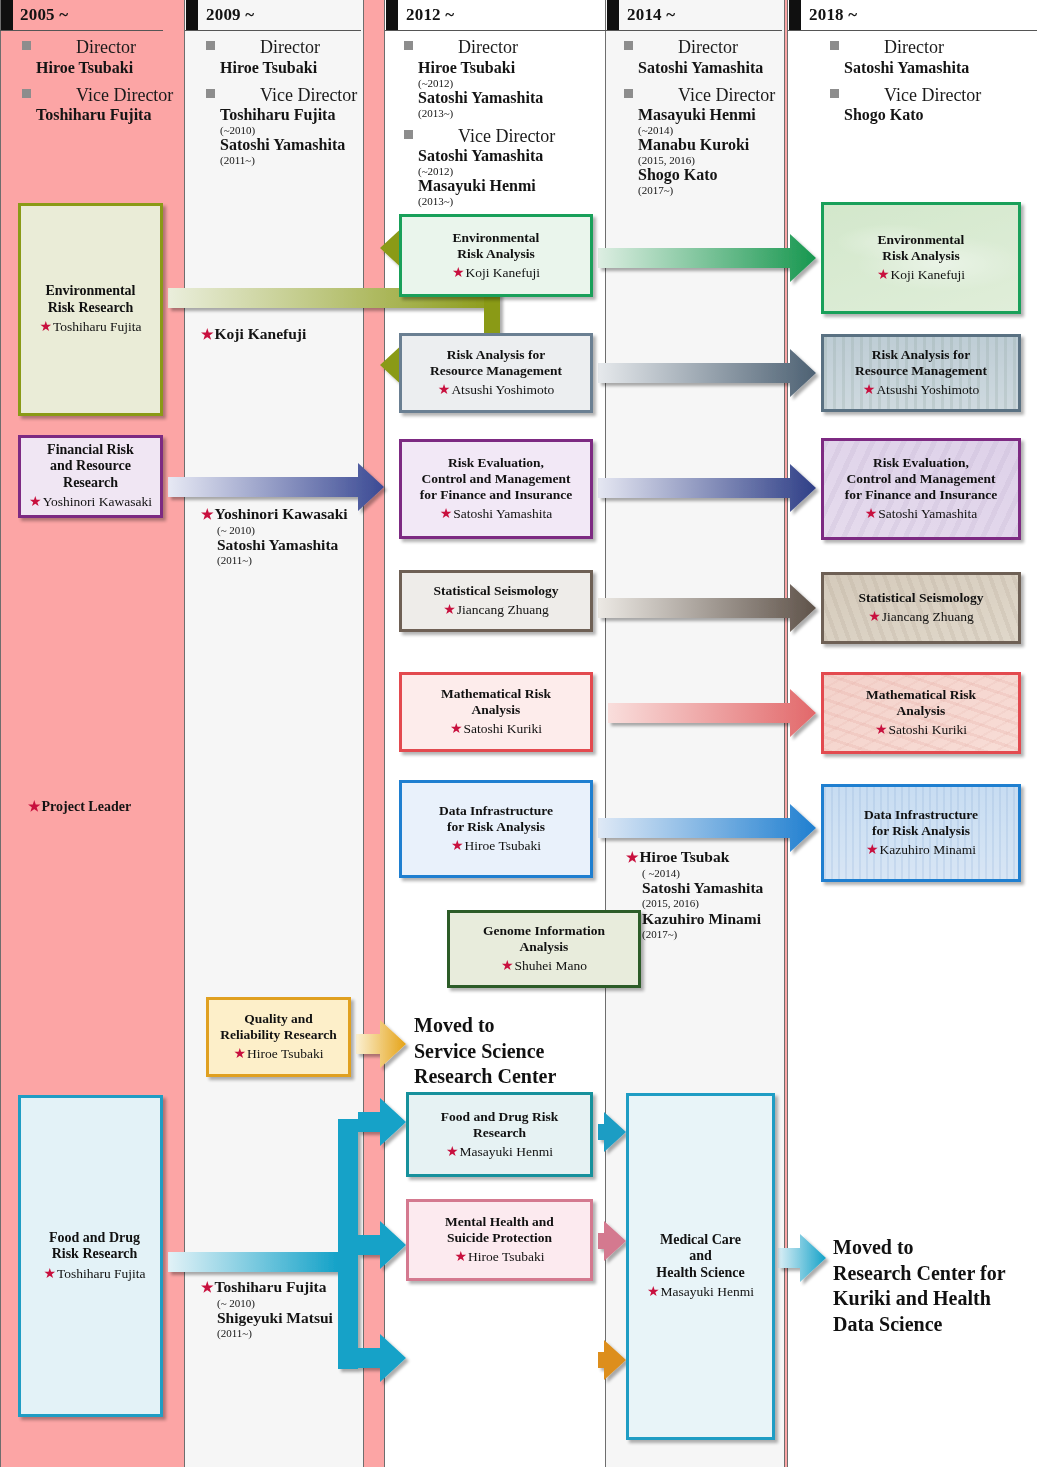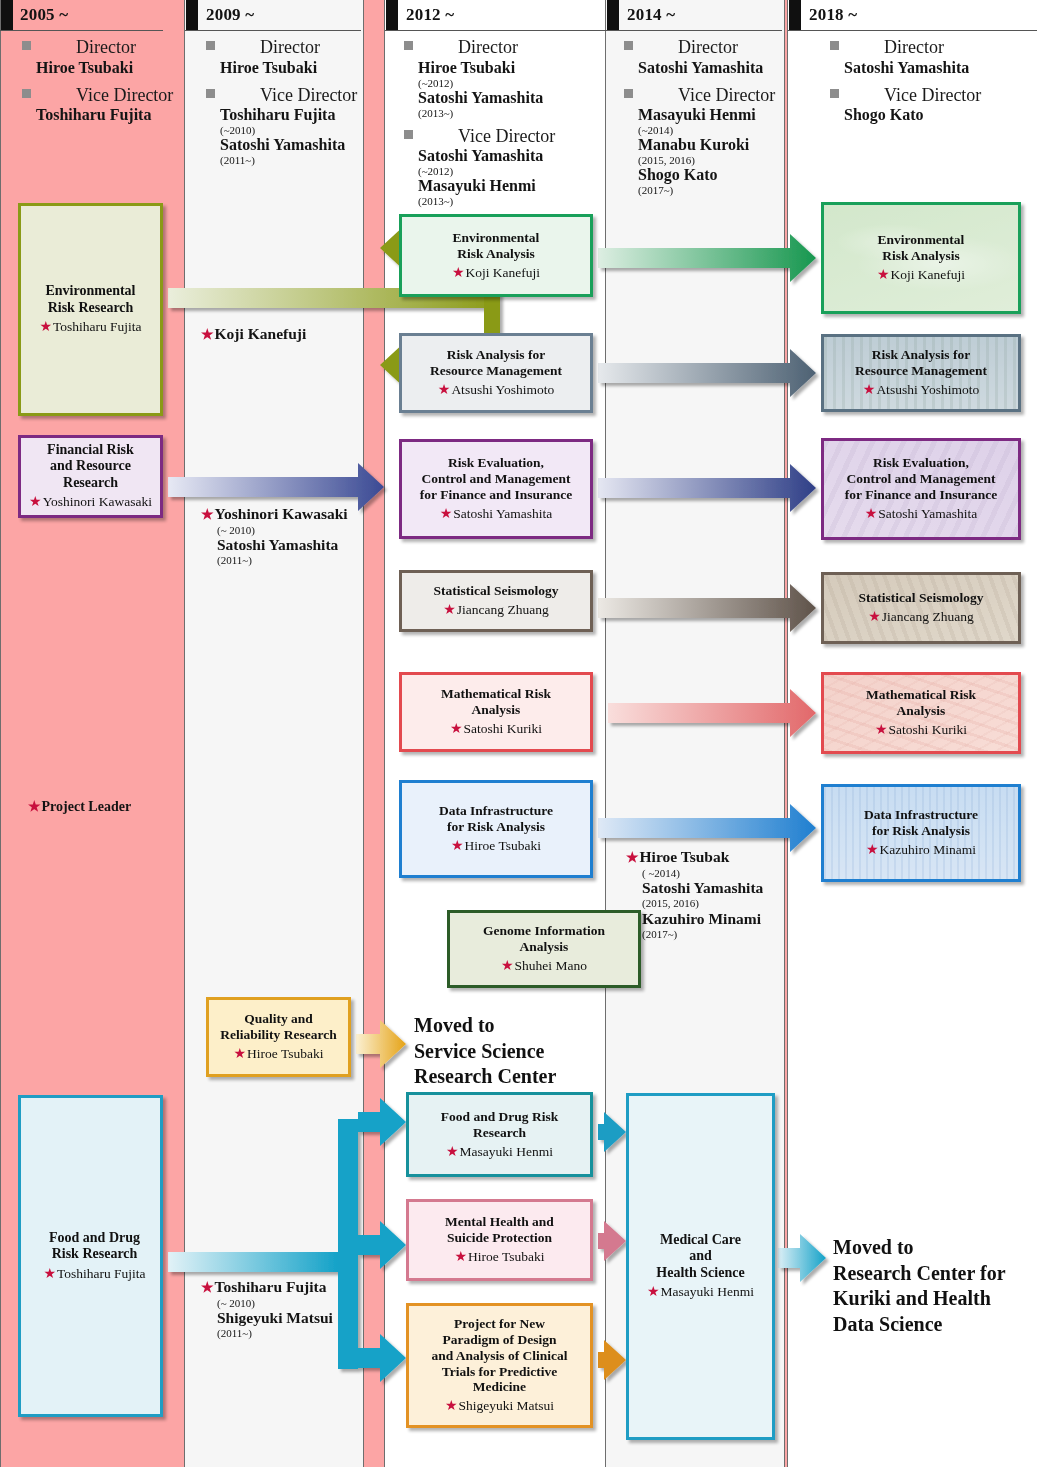--- a/index.html
+++ b/index.html
@@ -414,32 +414,20 @@
   </div>
   <div class="pbox" style="left: 406px; top: 1199px; width: 187px; height: 82px; border: 3px solid rgb(212, 121, 143); background: rgb(252, 234, 239);">
     <div class="inner">
         <div class="ttl">
           <div>Mental Health and</div>
           <div>Suicide Protection</div>
         </div>
         <div class="ldr"><span class="star">★</span>Hiroe Tsubaki</div>
       </div>
   </div>
-  <div class="pbox" style="left: 406px; top: 1303px; width: 187px; height: 125px; border: 3px solid rgb(227, 146, 36); background: rgb(253, 240, 217);">
-    <div class="inner">
-        <div class="ttl">
-          <div>Project for New</div>
-          <div>Paradigm of Design</div>
-          <div>and Analysis of Clinical</div>
-          <div>Trials for Predictive</div>
-          <div>Medicine</div>
-        </div>
-        <div class="ldr"><span class="star">★</span>Shigeyuki Matsui</div>
-      </div>
-  </div>
 
   <div class="pbox big" style="left: 626px; top: 1093px; width: 149px; height: 347px; border: 3px solid rgb(31, 157, 196); background: rgb(232, 244, 248);">
     <div class="inner">
         <div class="ttl">
           <div>Medical Care</div>
           <div>and</div>
           <div>Health Science</div>
         </div>
         <div class="ldr"><span class="star">★</span>Masayuki Henmi</div>
       </div>

